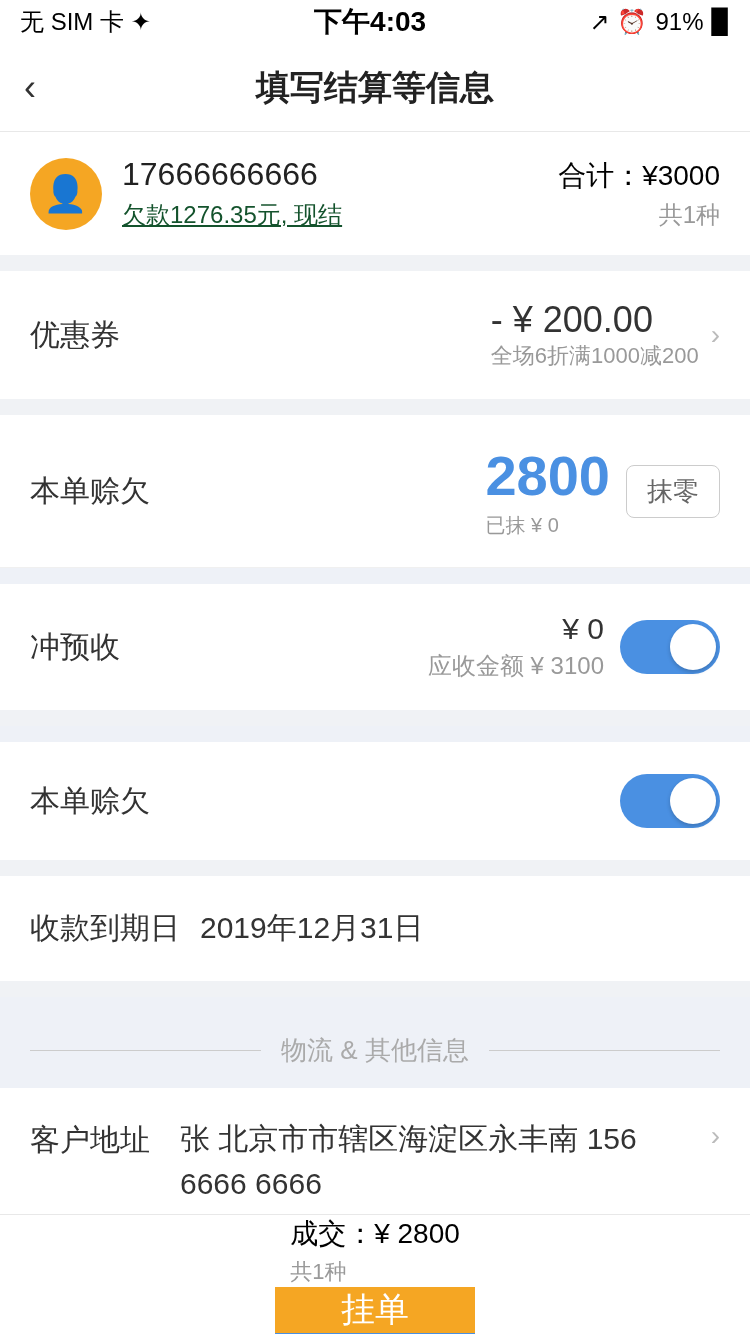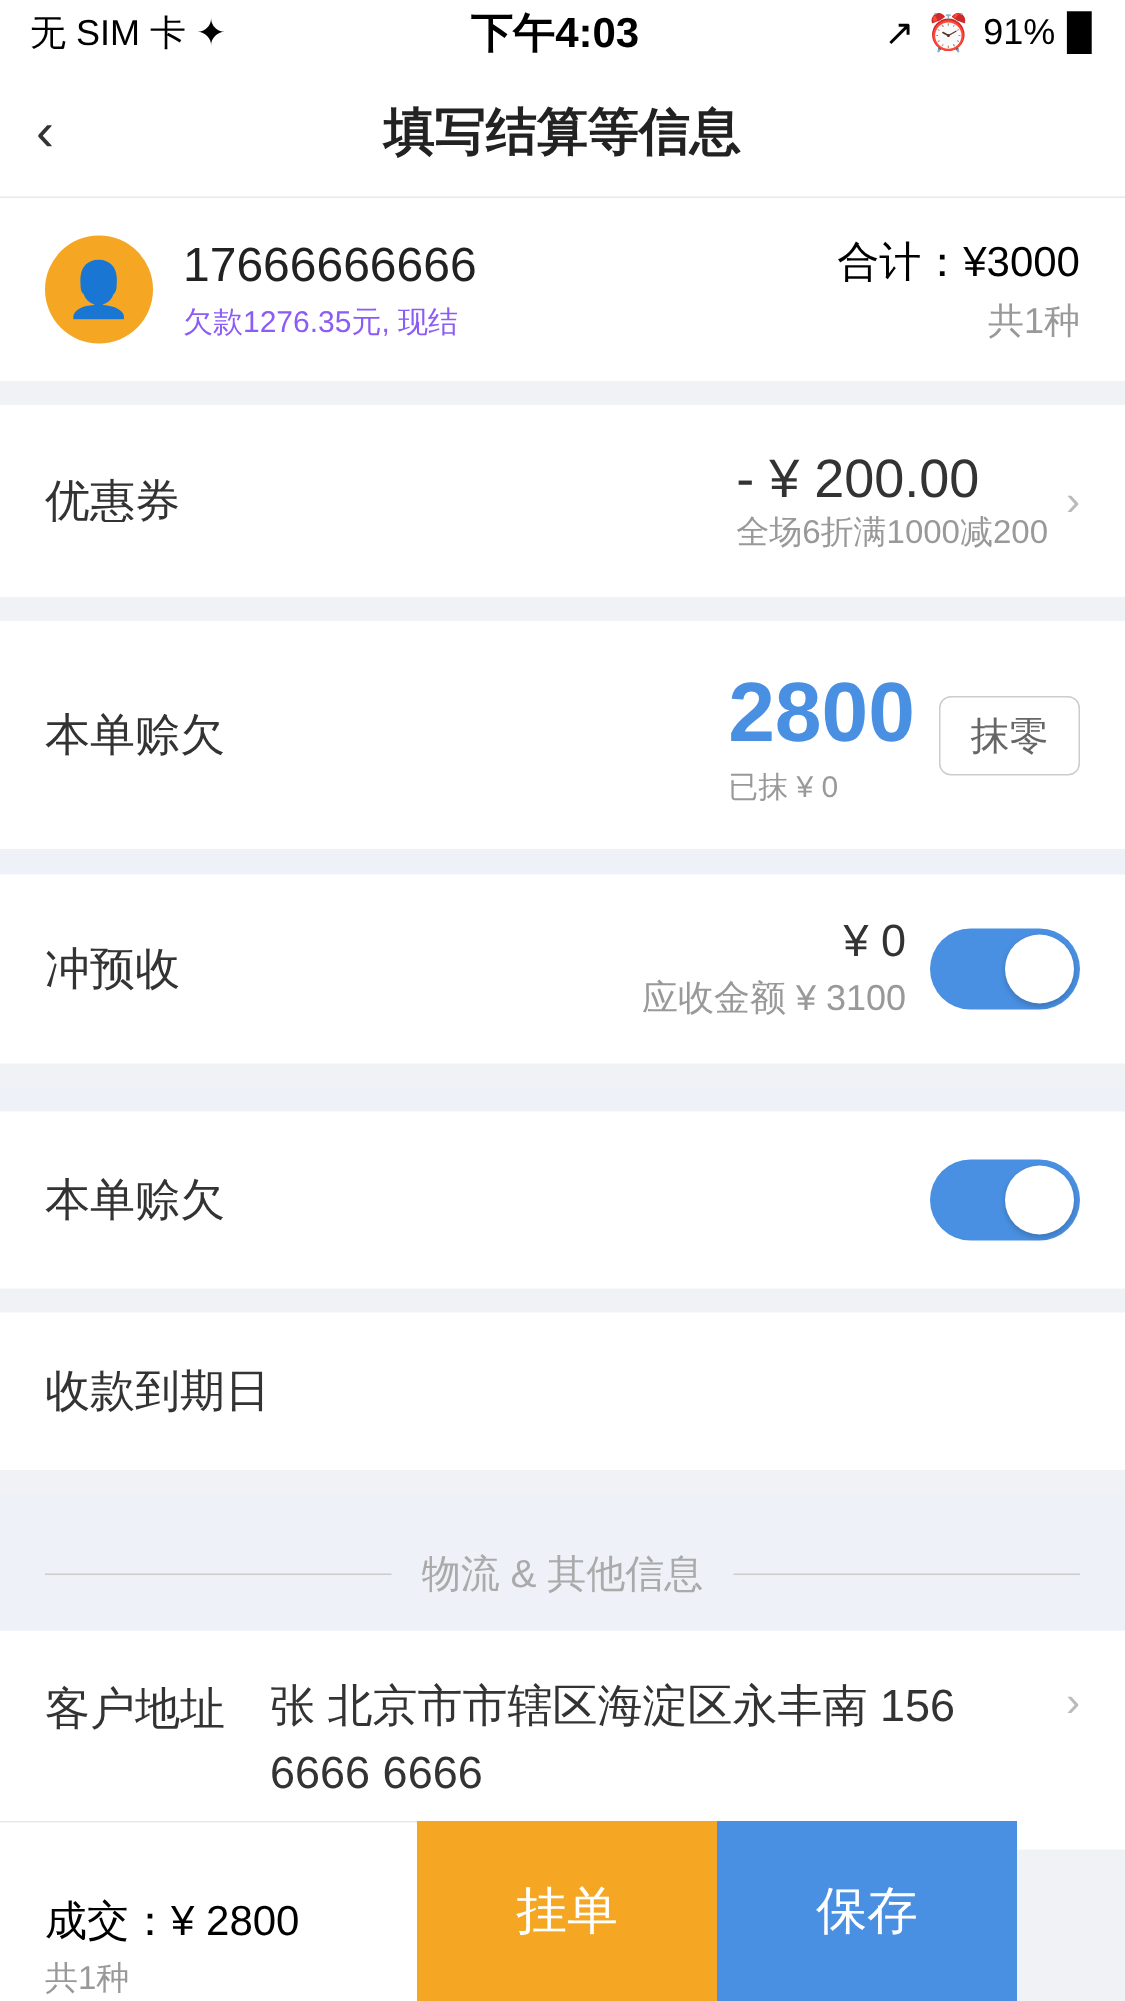--- a/index.html
+++ b/index.html
@@ -66,21 +66,21 @@
       height: 72px;
       border-radius: 50%;
       background: #f5a623;
       display: flex;
       align-items: center;
       justify-content: center;
     }
     .user-avatar-icon { font-size: 36px; color: #fff; }
     .user-info {}
     .user-phone { font-size: 32px; font-weight: 500; color: #222; }
-    .user-debt { font-size: 20px; color: #8b5cf6; margin-top: 6px; }
+    .user-debt { font-size: 24px; color: #14532d; margin-top: 6px; text-decoration: underline; }
     .user-right { text-align: right; }
     .user-count { font-size: 24px; color: #999; margin-top: 4px; }
 
     
     .coupon-row {
       background: #fff;
       padding: 28px 30px;
       display: flex;
       align-items: center;
       justify-content: space-between;
@@ -208,26 +208,27 @@
     .address-arrow { color: #bbb; font-size: 28px; margin-top: 4px; flex-shrink: 0; }
 
     
     .bottom-spacer { height: 160px; }
 
     
     .footer {
       position: fixed;
       bottom: 0;
       left: 0;
-      width: 678px;
+      width: 750px;
       height: 120px;
       display: flex;
-      align-items: flex-end;
+      align-items: center;
       background: #fff;
       border-top: 1px solid #e8e8e8;
+      flex-direction: column;
     }
     .footer-info {
       flex: 1;
       padding: 0 30px;
     }
     .footer-count { font-size: 22px; color: #999; margin-top: 4px; }
     .footer-btn {
       width: 200px;
       height: 120px;
       display: flex;
@@ -323,20 +324,21 @@
 
 <div class="debt-row">
   <span class="row-label">本单赊欠</span>
   <div class="toggle">
     <div class="toggle-knob"></div>
   </div>
 </div>
 
 <div class="date-row">
   <span class="date-label">收款到期日</span>
+  <span class="date-value">2019年12月31日</span>
 </div>
 
 <div class="divider-section"></div>
 
 <div class="text-divider">
   <span class="divider-text">物流 &amp; 其他信息</span>
 </div>
 
 <div class="address-row">
   <span class="address-label">客户地址</span>

